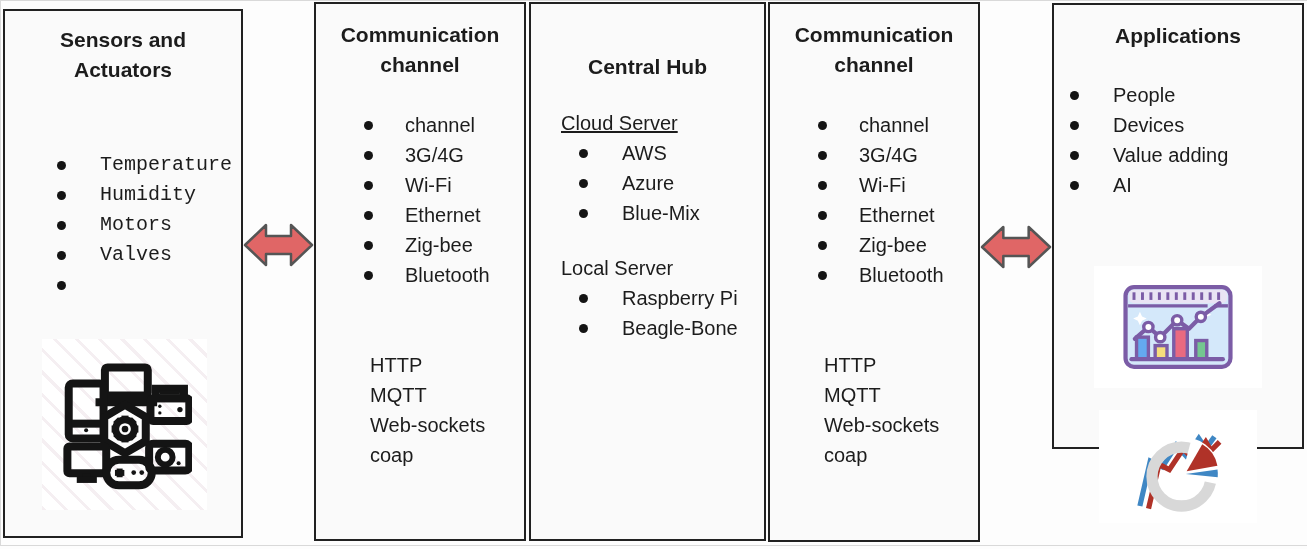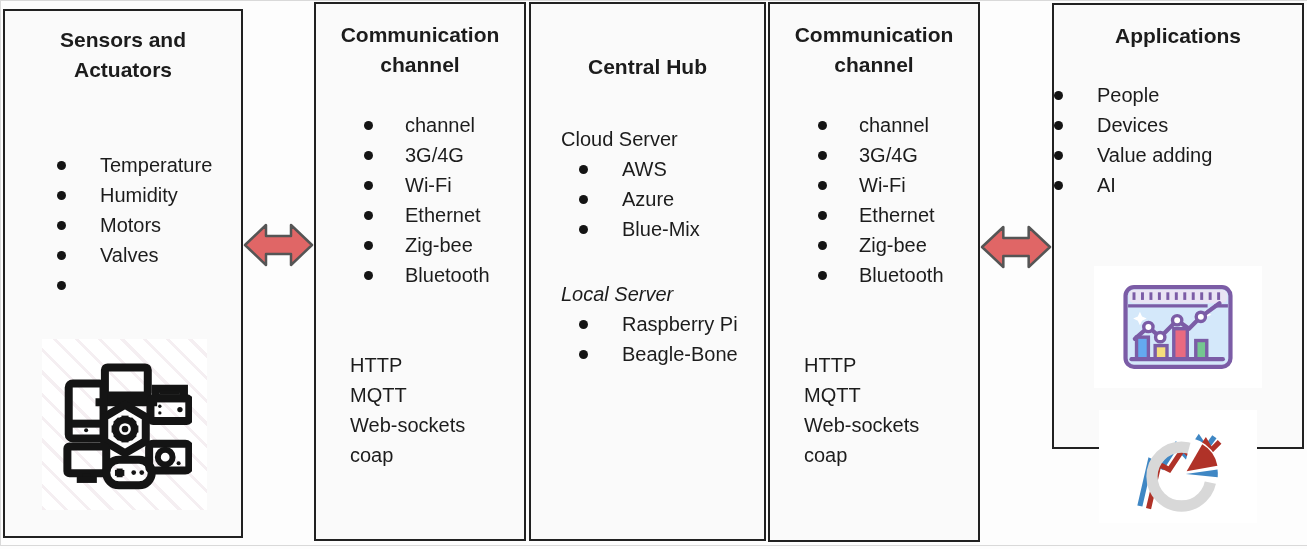--- a/index.html
+++ b/index.html
@@ -6,30 +6,30 @@
   body{font-family:"Liberation Sans", sans-serif;color:#1c1c1c;}
   #stage{position:relative;width:1307px;height:549px;background:#fdfdfd;overflow:hidden;}
   .edge{position:absolute;background:#d9d9d9;}
   .panel{position:absolute;background:#fafafa;border:2px solid #212121;box-sizing:border-box;}
   .ptitle{font-weight:bold;font-size:21px;line-height:30px;text-align:center;max-width:165px;margin-left:auto;margin-right:auto;}
   .body-text{font-size:20px;line-height:30px;}
   .brow{display:flex;align-items:flex-start;font-size:20px;line-height:30px;}
   .dot{width:9px;height:9px;border-radius:50%;background:#141414;margin-top:11px;flex:0 0 9px;}
   .btxt{display:block;}
   
-  .p1 .list{margin-top:65px;padding-left:52px;}
+  .p1 .list{margin-top:65px;padding-left:52px;font-family:Liberation Mono, monospace;}
   .p1 .dot{margin-right:34px;}
   .p1 .wrapword .btxt{max-width:115px;word-break:break-all;}
   .p2 .list,.p4 .list{margin-top:30px;padding-left:48px;}
   .p2 .dot,.p4 .dot{margin-right:32px;}
-  .p2 .protocols,.p4 .protocols{margin-top:60px;padding-left:34px;}
+  .p2 .protocols,.p4 .protocols{margin-top:60px;padding-left:54px;}
   .p3 .section-heading{font-size:20px;line-height:30px;padding-left:30px;}
   .p3 .list{padding-left:48px;}
   .p3 .dot{margin-right:34px;}
-  .p5 .list{margin-top:29px;}
+  .p5 .list{margin-top:29px;margin-left:16px;}
   .p5 .dot{margin-right:34px;}
   .icon-box{position:absolute;background:#ffffff;display:flex;align-items:center;justify-content:center;}
   .hatch{background-image:repeating-linear-gradient(45deg,#f5eff2 0 3px,#ffffff 3px 16px);}
   .app-icon-box{background:#ffffff;display:flex;align-items:center;justify-content:center;margin-left:auto;margin-right:auto;}
   .arrow{position:absolute;}
   .arrow polygon{stroke:#555555;stroke-width:2.5;stroke-linejoin:round;}
   svg.lineart *{vector-effect:non-scaling-stroke;}
 </style>
 </head>
 <body>
@@ -146,36 +146,36 @@
     <div class="protocols body-text">
       <div>HTTP</div>
       <div>MQTT</div>
       <div>Web-sockets</div>
       <div>coap</div>
     </div>
   </div>
 
   <div class="panel p3" style="left:529px;top:2px;width:237px;height:539px;">
     <div class="ptitle" style="margin-top:48px;">Central Hub</div>
-    <div class="section-heading" style="margin-top:42px;">Cloud Server</div>
+    <div class="section-heading" style="margin-top:26px;text-decoration:underline;">Cloud Server</div>
     <div class="list">
       <div class="brow">
           <span class="dot"></span>
           <span class="btxt">AWS</span>
         </div>
       <div class="brow">
           <span class="dot"></span>
           <span class="btxt">Azure</span>
         </div>
       <div class="brow">
           <span class="dot"></span>
           <span class="btxt">Blue-Mix</span>
         </div>
     </div>
-    <div class="section-heading" style="margin-top:35px;font-style:italic;">Local Server</div>
+    <div class="section-heading" style="margin-top:25px;">Local Server</div>
     <div class="list">
       <div class="brow">
           <span class="dot"></span>
           <span class="btxt">Raspberry Pi</span>
         </div>
       <div class="brow">
           <span class="dot"></span>
           <span class="btxt">Beagle-Bone</span>
         </div>
     </div>

